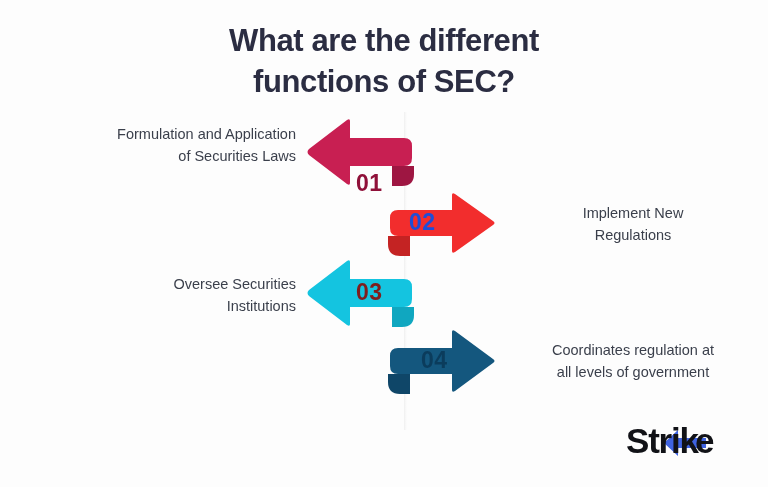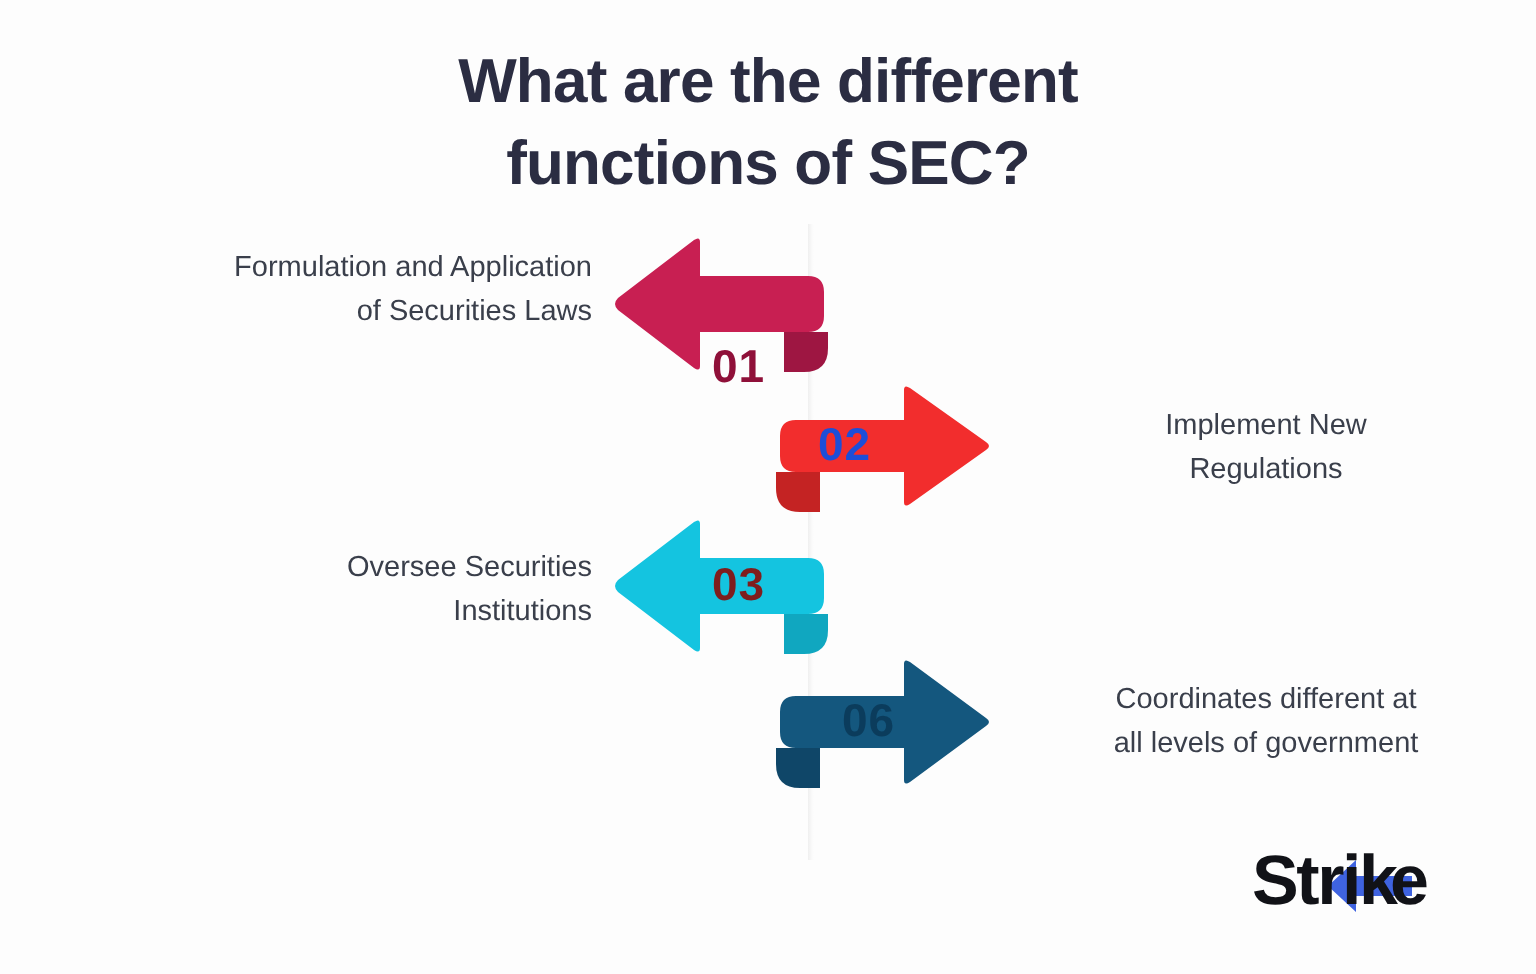--- a/index.html
+++ b/index.html
@@ -165,29 +165,29 @@
     </svg>
   </div>
 
   <div class="label right-al" style="left:24px; top:274px; width:272px;">Oversee Securities
 Institutions</div>
 
   <div class="arrow" style="left:388px; top:330px; width:108px; height:62px;">
     <svg class="arrow-shape" viewBox="0 0 108 62" preserveAspectRatio="none">
       <path id="p04" d="M 64,2 L 64,18 L 10,18 Q 2,18 2,26 L 2,36 Q 2,44 10,44 L 64,44 L 64,60 Q 64,63 67,61 L 105,33 Q 108,31 105,29 L 67,1 Q 64,-1 64,2 Z" fill="#14577e"></path>
     </svg>
-    <span class="arrow-num" style="left: 33px; top: 19px; color: rgb(11, 60, 92);">06</span>
+    <span class="arrow-num" style="left: 33px; top: 19px; color: rgb(11, 60, 92);">04</span>
   </div>
   <div class="fold" style="left:388px; top:374px;">
     <svg viewBox="0 0 22 20" preserveAspectRatio="none">
       <path id="f04" d="M 0,0 L 22,0 L 22,20 L 12,20 Q 0,20 0,8 Z" fill="#0f4668"></path>
     </svg>
   </div>
 
-  <div class="label left-al" style="left:508px; top:340px; width:250px;">Coordinates different at
+  <div class="label left-al" style="left:508px; top:340px; width:250px;">Coordinates regulation at
 all levels of government</div>
 
   <div class="logo">
     <span class="logo-text" style="color: rgb(17, 18, 23); margin-left: 28px;">Strik</span>
     <svg class="logo-arrow" width="44" height="26" viewBox="0 0 44 26">
       <path id="logoArrowPath" d="M 14,0 L 14,8 L 42,8 L 42,18 L 14,18 L 14,26 L 0,13 Z" fill="#3f63e0"></path>
     </svg>
     <span class="logo-e" style="color: rgb(17, 18, 23);">e</span>
   </div>
 

